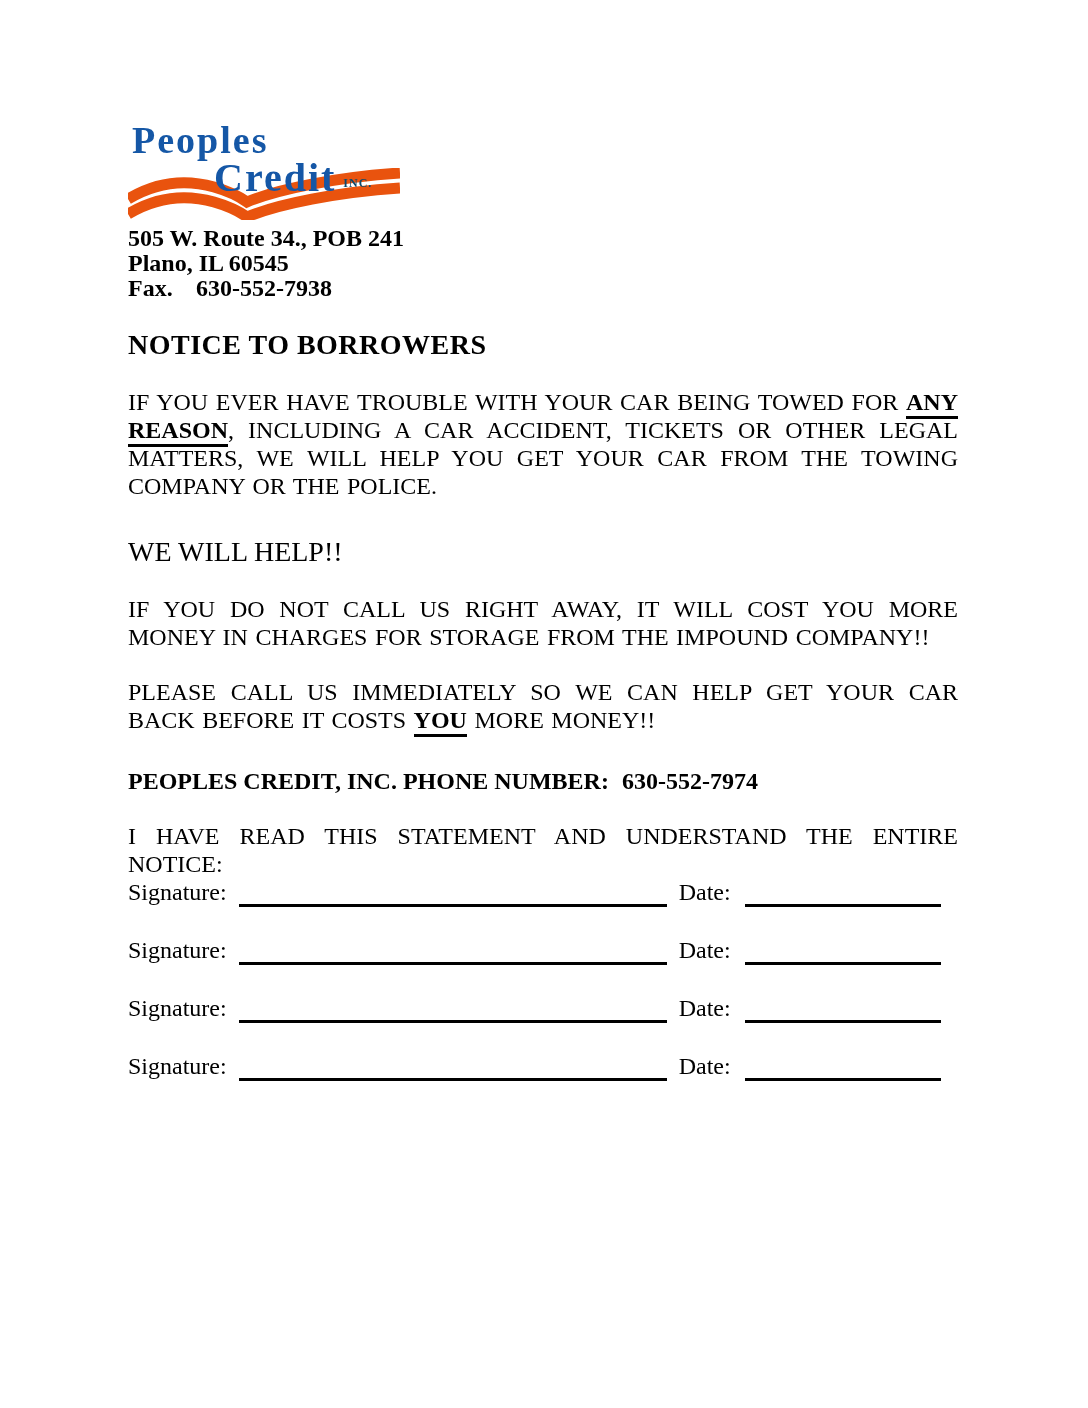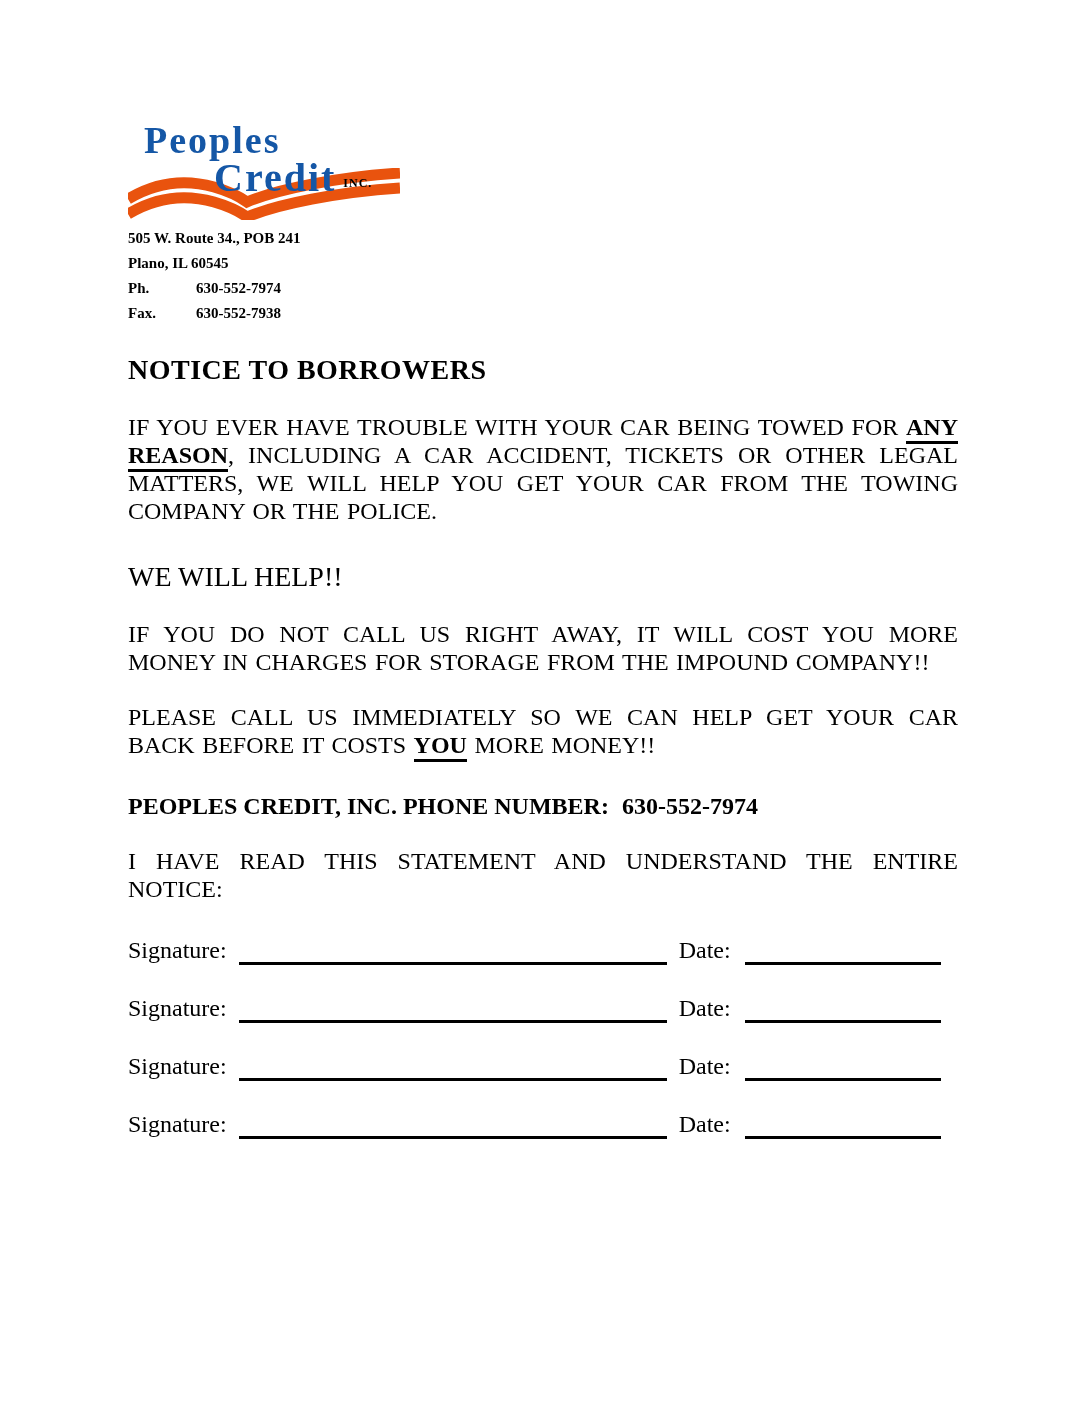--- a/index.html
+++ b/index.html
@@ -23,50 +23,50 @@
     width: 300px;
     height: 100px;
     margin-bottom: 6px;
   }
   .logo-line1 {
     font-size: 38px;
     font-weight: bold;
     letter-spacing: 2px;
     color: #1557A6;
     line-height: 40px;
-    margin-left: 16px;
+    margin-left: 4px;
   }
   .logo-line2 {
     font-size: 40px;
     font-weight: bold;
     letter-spacing: 2px;
     color: #1557A6;
     line-height: 36px;
     margin-left: 86px;
     position: relative;
     z-index: 2;
     white-space: nowrap;
   }
   .logo-inc {
     font-size: 12px;
     font-weight: bold;
     letter-spacing: 1px;
-    color: #000000;
+    color: #0c4a6e;
     margin-left: 7px;
     vertical-align: 4px;
   }
   .ribbon {
     position: absolute;
     left: 0;
     top: 48px;
     z-index: 1;
   }
   
   .address {
-    font-size: 15px;
+    font-size: 24px;
     font-weight: bold;
     line-height: 25px;
   }
   .addr-label {
     display: inline-block;
     width: 68px;
   }
   
   .application-row {
     margin-top: 28px;
@@ -111,21 +111,21 @@
     text-align-last: left;
     word-spacing: 1.5px;
     margin: 27px 0 0 0;
   }
   .emph {
     font-weight: bold;
     border-bottom: 3px solid #000000;
     padding-bottom: 1px;
   }
   
-  .sig-section { margin-top: 33px; }
+  .sig-section { }
   .sig-row {
     font-size: 24px;
     line-height: 28px;
     margin-bottom: 29px;
     white-space: nowrap;
   }
 </style>
 </head>
 <body>
 
@@ -137,21 +137,20 @@
       <div class="logo-line2"><span>Credit</span><span class="logo-inc">INC.</span></div>
       <svg class="ribbon" width="272" height="52" viewBox="0 0 272 52" aria-hidden="true">
         <path d="M0,31 C30,13 58,11 86,19 C100,23 112,29 119,34 C150,21 210,9 272,5" fill="none" stroke="#E9530E" stroke-width="11" stroke-linecap="butt"></path>
         <path d="M0,46 C30,28 58,26 86,34 C100,38 112,44 119,49 C150,36 210,24 272,20" fill="none" stroke="#E9530E" stroke-width="11" stroke-linecap="butt"></path>
       </svg>
     </div>
 
     <div class="address">
       <div>505 W. Route 34., POB 241</div>
       <div>Plano, IL 60545</div>
-      <div><span class="addr-label">Ph.</span><span>630-552-7974</span></div>
       <div><span class="addr-label">Fax.</span><span>630-552-7938</span></div>
     </div>
   </div>
 
 
   <h1 class="doc-h">NOTICE TO BORROWERS</h1>
 
   <p class="body-par"><span>IF YOU EVER HAVE TROUBLE WITH YOUR CAR BEING TOWED FOR </span><span class="emph">ANY REASON</span><span>, INCLUDING A CAR ACCIDENT, TICKETS OR OTHER LEGAL MATTERS, WE WILL HELP YOU GET YOUR CAR FROM THE TOWING COMPANY OR THE POLICE.</span></p>
 
   <h2 class="doc-h">WE WILL HELP!!</h2>

